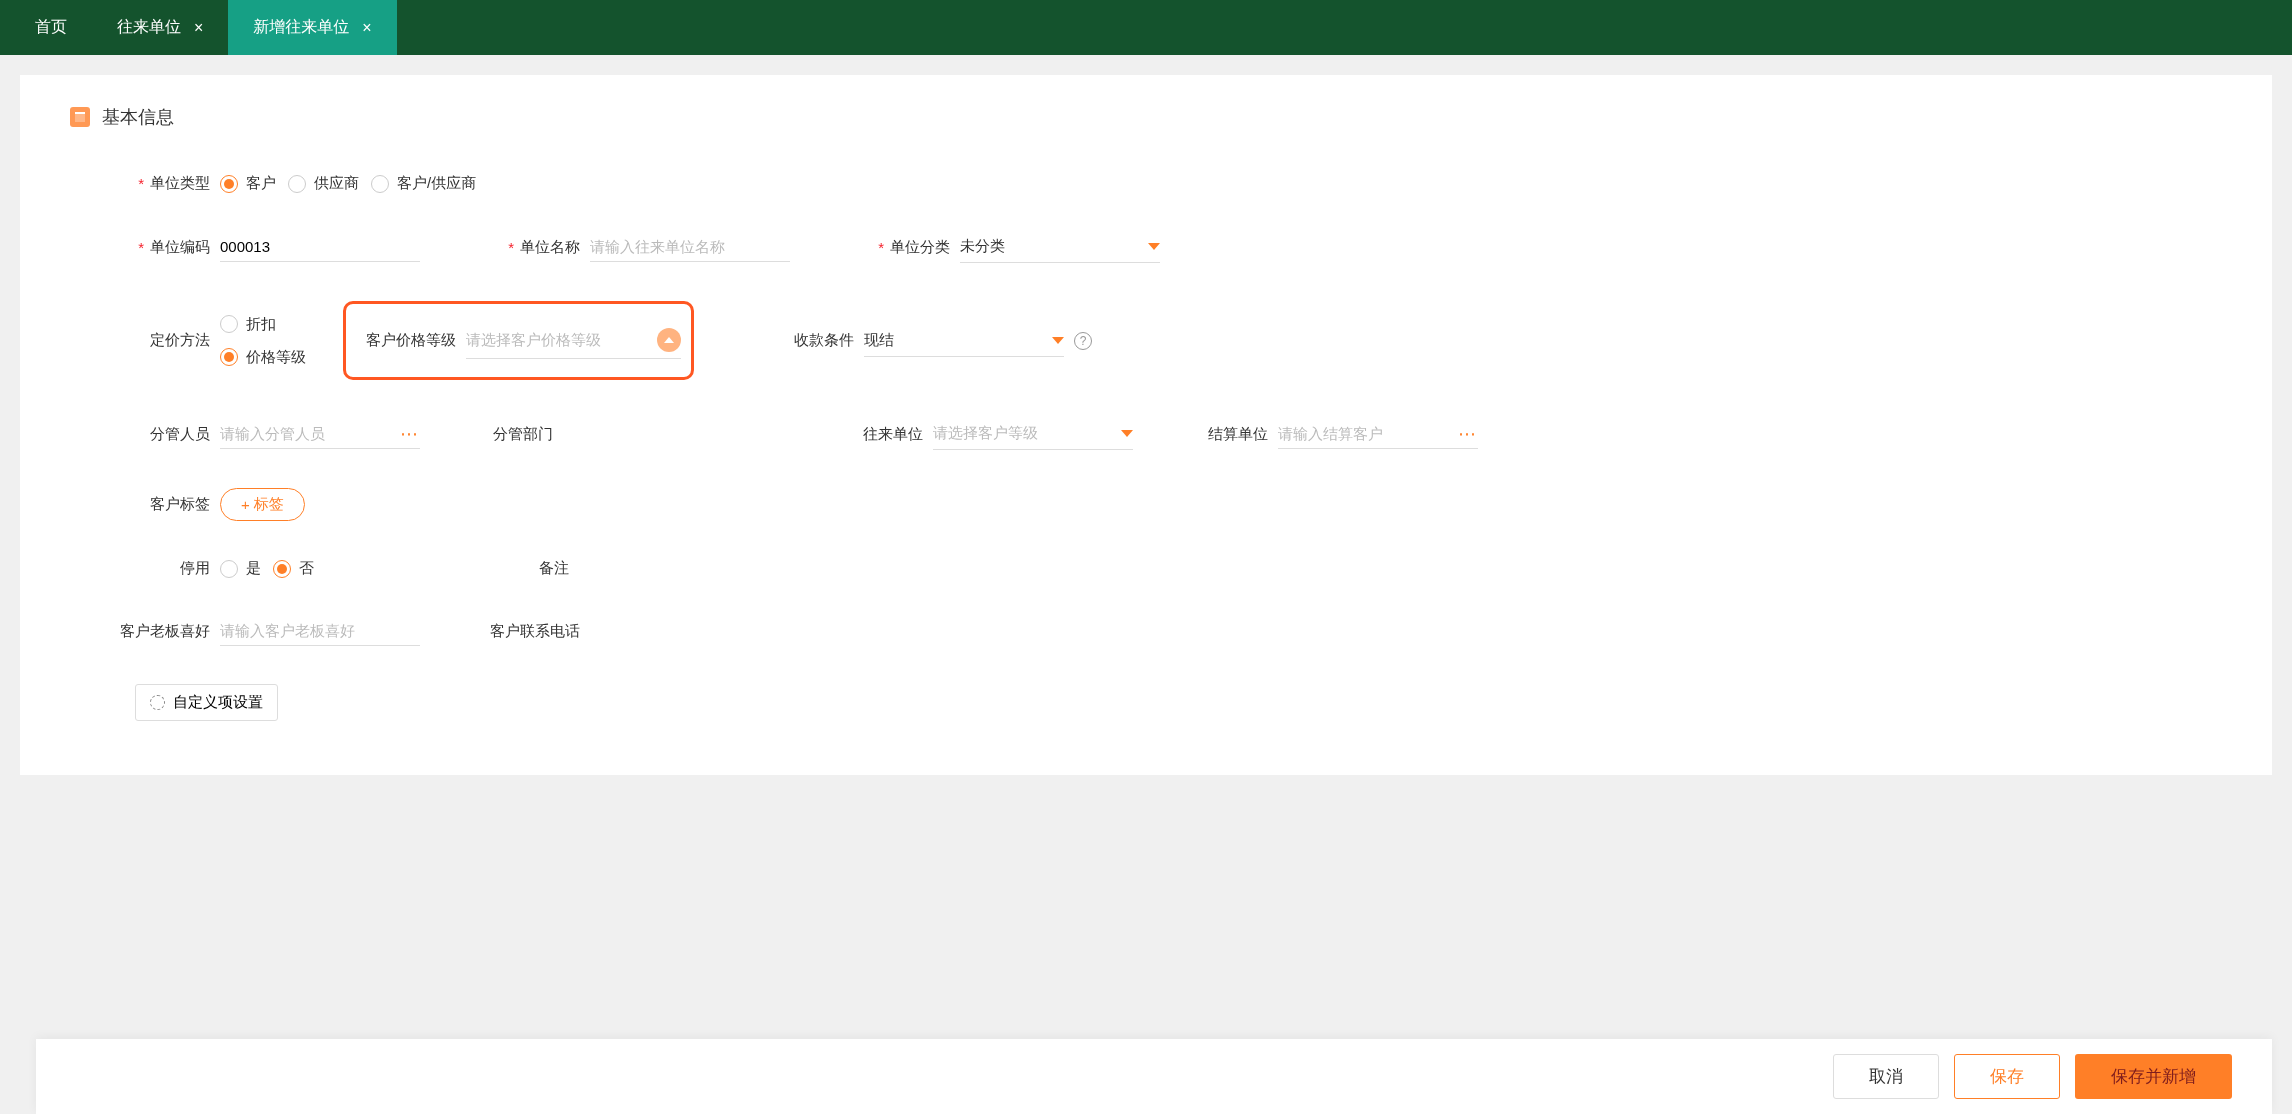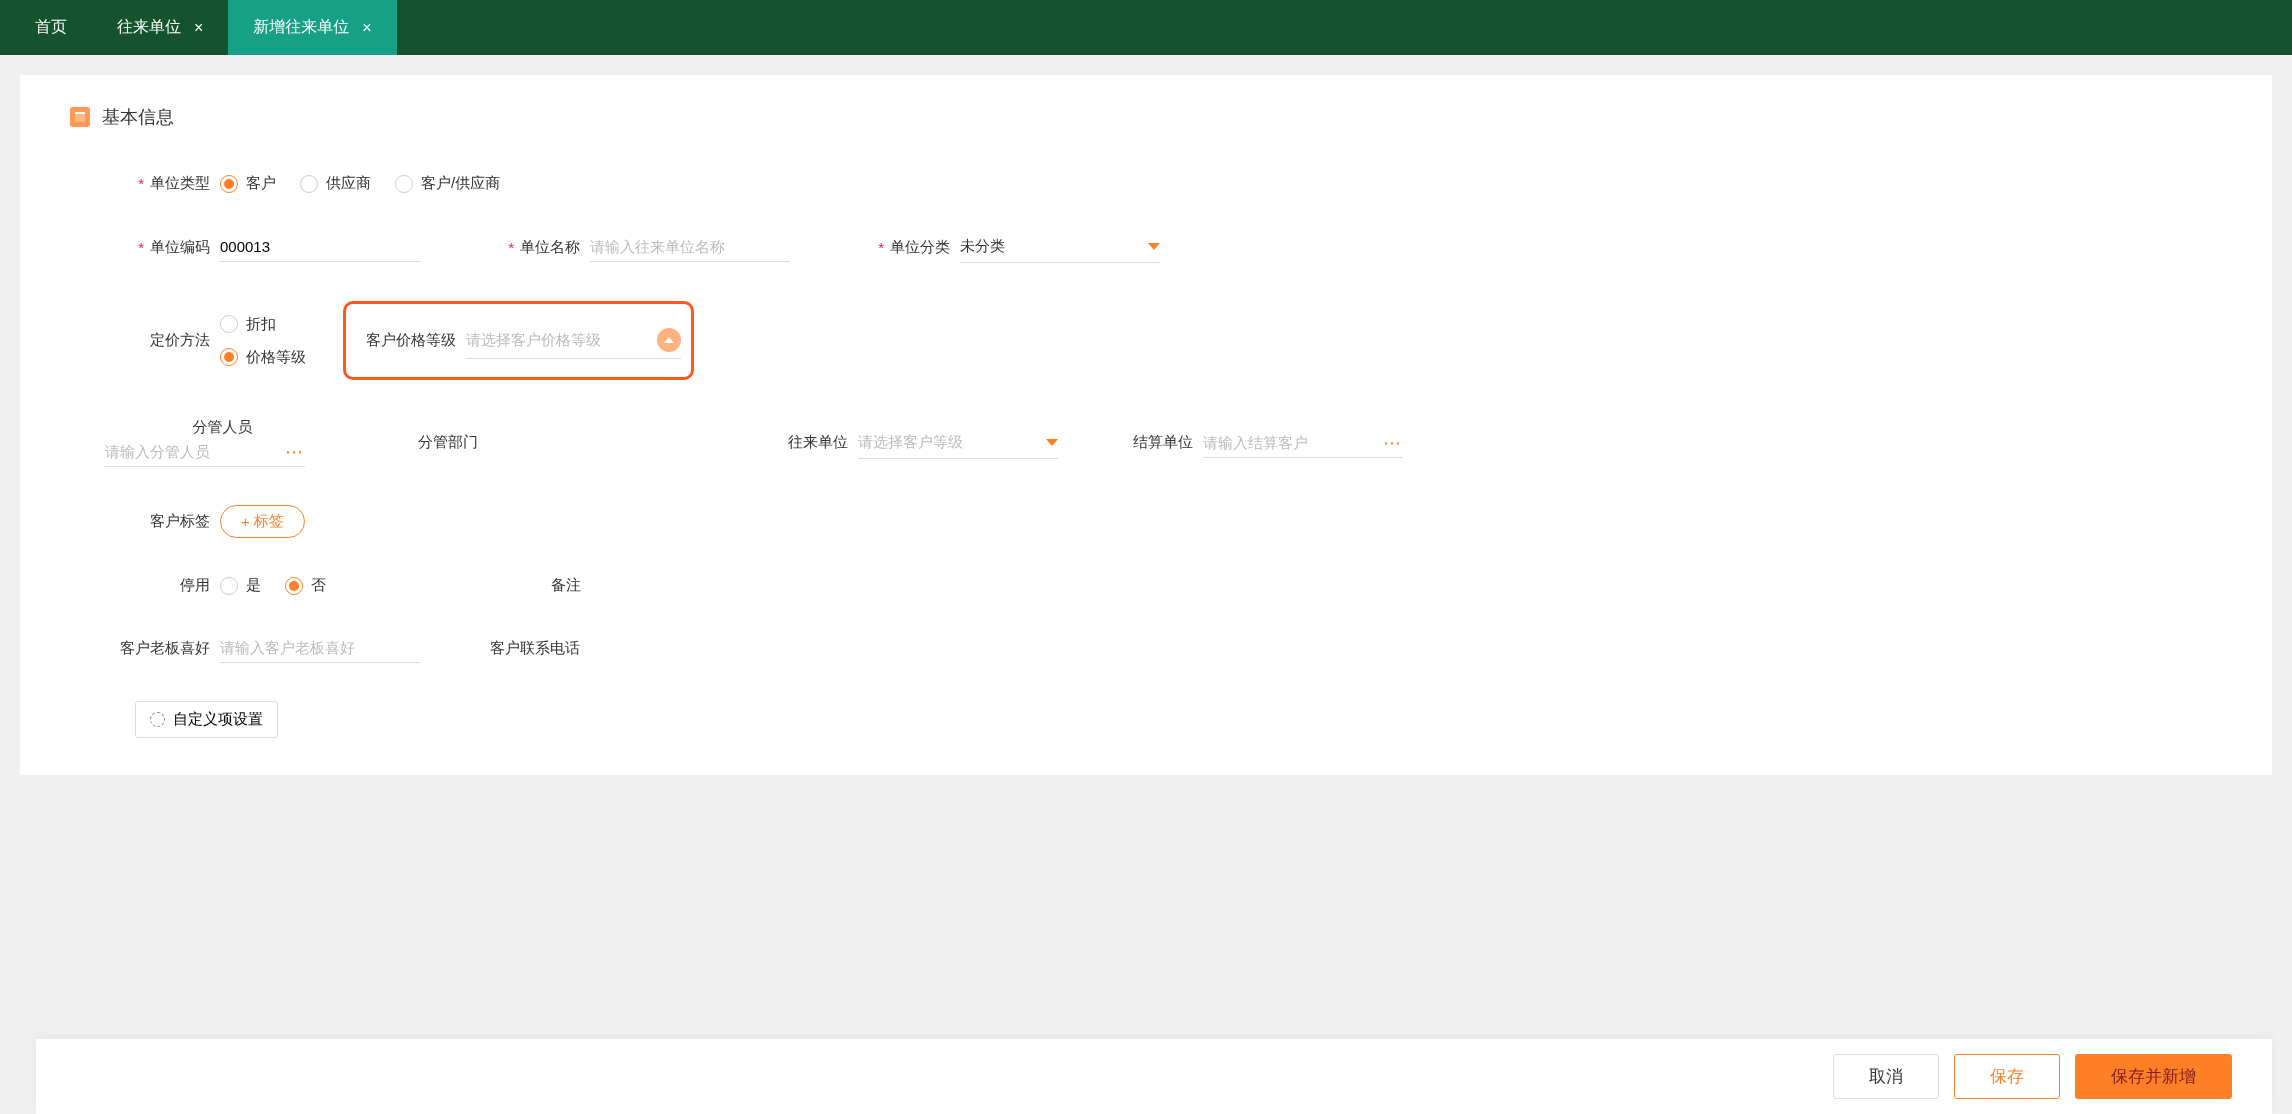--- a/index.html
+++ b/index.html
@@ -19,21 +19,21 @@
     .section-icon { width: 20px; height: 20px; background: #ff9955; border-radius: 3px; display: flex; align-items: center; justify-content: center; color: white; font-size: 12px; }
     .section-title { font-size: 18px; font-weight: 500; }
     
     
     .form-row { display: flex; align-items: center; margin-bottom: 38px; flex-wrap: wrap; padding-left: 35px; }
     .form-group { display: flex; align-items: center; margin-right: 30px; }
     .form-label { width: 115px; text-align: right; padding-right: 10px; font-size: 15px; color: #333; display: flex; align-items: center; justify-content: flex-end; gap: 6px; }
     .form-label .required { color: #f5222d; font-size: 15px; }
     
     
-    .radio-group { display: flex; gap: 24px; align-items: flex-start; }
+    .radio-group { display: flex; gap: 12px; align-items: flex-start; }
     .radio-item { display: flex; align-items: center; gap: 8px; font-size: 15px; cursor: pointer; }
     .radio-circle { width: 18px; height: 18px; border: 1px solid #ccc; border-radius: 50%; display: flex; align-items: center; justify-content: center; }
     .radio-circle.checked { border-color: #ff7f27; }
     .radio-circle.checked::after { content: ''; width: 10px; height: 10px; background: #ff7f27; border-radius: 50%; }
     .radio-stack { display: flex; flex-direction: column; gap: 14px; }
     
     
     .input-field { border: none; border-bottom: 1px solid #ddd; padding: 6px 0; font-size: 15px; width: 200px; outline: none; background: transparent; }
     .input-field::placeholder { color: #bbb; }
     .input-wrap { position: relative; display: flex; align-items: center; }
@@ -172,25 +172,33 @@
     </div>
     <div class="highlight-box" style="margin-right: 55px;">
       <div class="form-label">客户价格等级</div>
       <div class="select-field" style="width: 215px;">
         <span class="select-placeholder">请选择客户价格等级</span>
         <span class="chevron-badge">
             <span class="chev-arrow"></span>
           </span>
       </div>
     </div>
-
-  </div>
-
-  <div class="form-row">
-    <div class="form-group wider-group" style="margin-right: 68px; flex-direction: column;">
+    <div class="form-group wider-group">
+      <div class="form-label">收款条件</div>
+      <div class="select-field">
+        <span>现结</span>
+        <span class="chevron"></span>
+      </div>
+      <div class="help-icon">?</div>
+    </div>
+
+  </div>
+
+  <div class="form-row">
+    <div class="form-group wider-group" style="margin-right: 28px;">
       <div class="form-label">分管人员</div>
       <div class="input-wrap">
         <input class="input-field" placeholder="请输入分管人员" style="">
         <span class="input-suffix ellipsis-icon">⋯</span>
       </div>
     </div>
     <div class="form-group wider-group" style="margin-right: 55px;">
       <div class="form-label">分管部门</div>
       <div style="width: 200px;"></div>
     </div>

